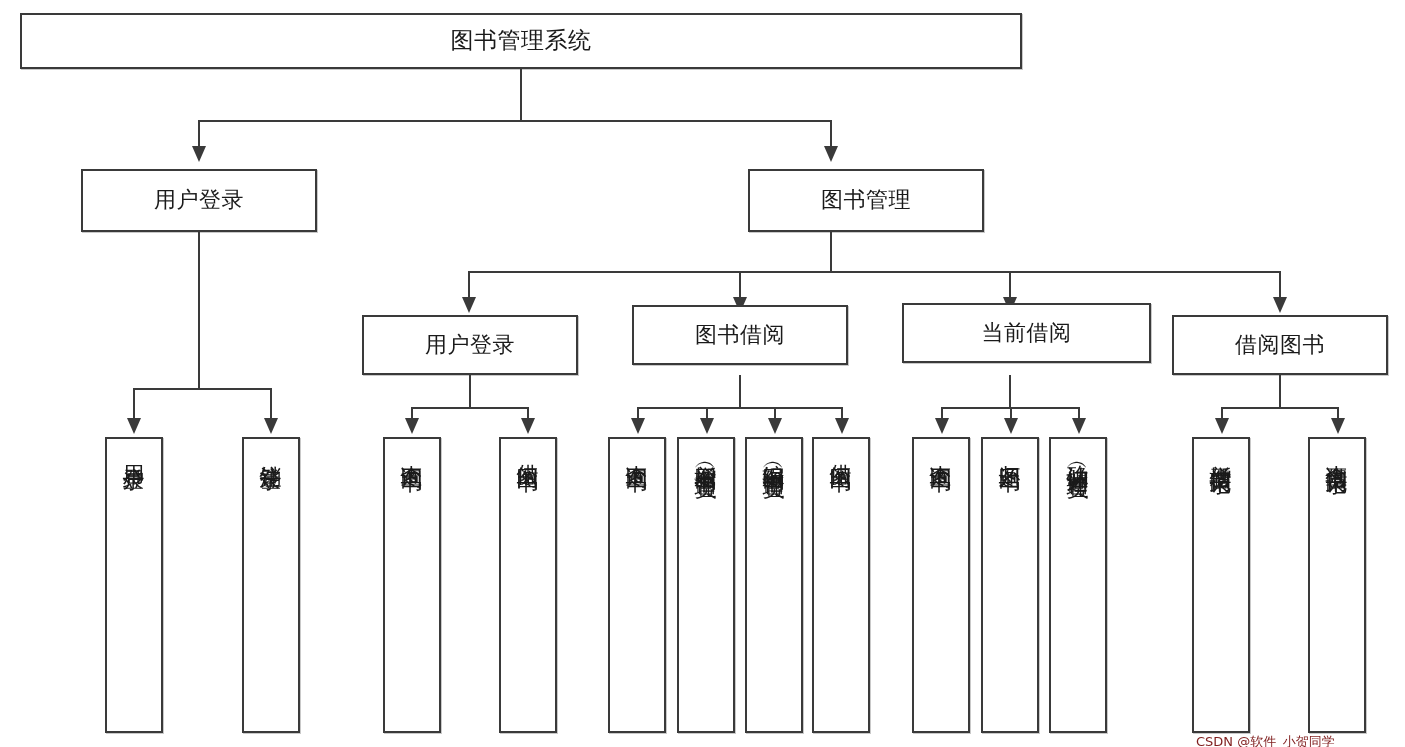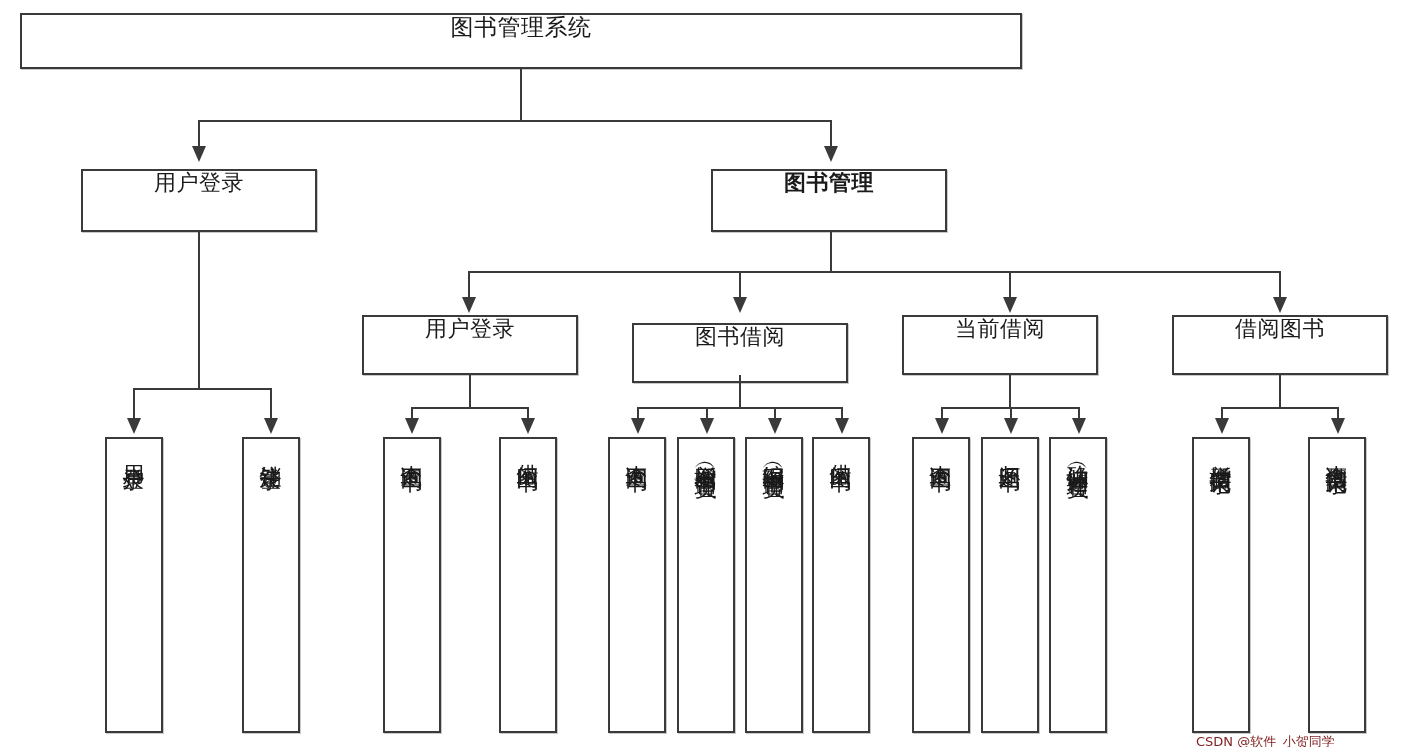--- a/index.html
+++ b/index.html
@@ -17,21 +17,21 @@
   }
 
   
   .node {
     position: absolute;
     box-sizing: border-box;
     background: #ffffff;
     border: 2px solid #3a3a3a;
     box-shadow: 1px 1px 0 0 #c9c9c9;
     display: flex;
-    align-items: flex-start;
+    align-items: center;
     justify-content: center;
   }
   .node .label {
     color: #1a1a1a;
     letter-spacing: 0.5px;
     white-space: nowrap;
   }
 
   
   .node.horiz .label {
@@ -97,21 +97,21 @@
   <div class="ln h" style="left:198px; top:120px; width:634px;"></div>
   <div class="ln v" style="left:198px; top:120px; height:28px;"></div>
   <div class="ln v" style="left:830px; top:120px; height:28px;"></div>
   <div class="arrow" style="left:192px; top:146px;"></div>
   <div class="arrow" style="left:824px; top:146px;"></div>
 
   <div class="node horiz" style="left:81px; top:169px; width:236px; height:63px;">
     <span class="label">用户登录</span>
   </div>
 
-  <div class="node horiz" style="left:711px; top:169px; width:236px; height:63px;font-weight:bold;">
+  <div class="node horiz" style="left:748px; top:169px; width:236px; height:63px;">
     <span class="label">图书管理</span>
   </div>
 
   <div class="ln v" style="left:198px; top:232px; height:157px;"></div>
   <div class="ln h" style="left:133px; top:388px; width:137px;"></div>
   <div class="ln v" style="left:133px; top:388px; height:30px;"></div>
   <div class="ln v" style="left:270px; top:388px; height:30px;"></div>
   <div class="arrow" style="left:127px; top:418px;"></div>
   <div class="arrow" style="left:264px; top:418px;"></div>
 
@@ -122,24 +122,24 @@
   <div class="ln v" style="left:1009px; top:271px; height:28px;"></div>
   <div class="ln v" style="left:1279px; top:271px; height:28px;"></div>
   <div class="arrow" style="left:462px; top:297px;"></div>
   <div class="arrow" style="left:733px; top:297px;"></div>
   <div class="arrow" style="left:1003px; top:297px;"></div>
   <div class="arrow" style="left:1273px; top:297px;"></div>
 
   <div class="node horiz" style="left:362px; top:315px; width:216px; height:60px;">
     <span class="label">用户登录</span>
   </div>
-  <div class="node horiz" style="left:632px; top:323px; width:216px; height:60px;">
+  <div class="node horiz" style="left:632px; top:305px; width:216px; height:60px;">
     <span class="label">图书借阅</span>
   </div>
-  <div class="node horiz" style="left:902px; top:315px; width:196px; height:60px;">
+  <div class="node horiz" style="left:902px; top:303px; width:249px; height:60px;">
     <span class="label">当前借阅</span>
   </div>
   <div class="node horiz" style="left:1172px; top:315px; width:216px; height:60px;">
     <span class="label">借阅图书</span>
   </div>
 
   <div class="ln v" style="left:469px; top:375px; height:33px;"></div>
   <div class="ln h" style="left:411px; top:407px; width:117px;"></div>
   <div class="ln v" style="left:411px; top:407px; height:11px;"></div>
   <div class="ln v" style="left:527px; top:407px; height:11px;"></div>

